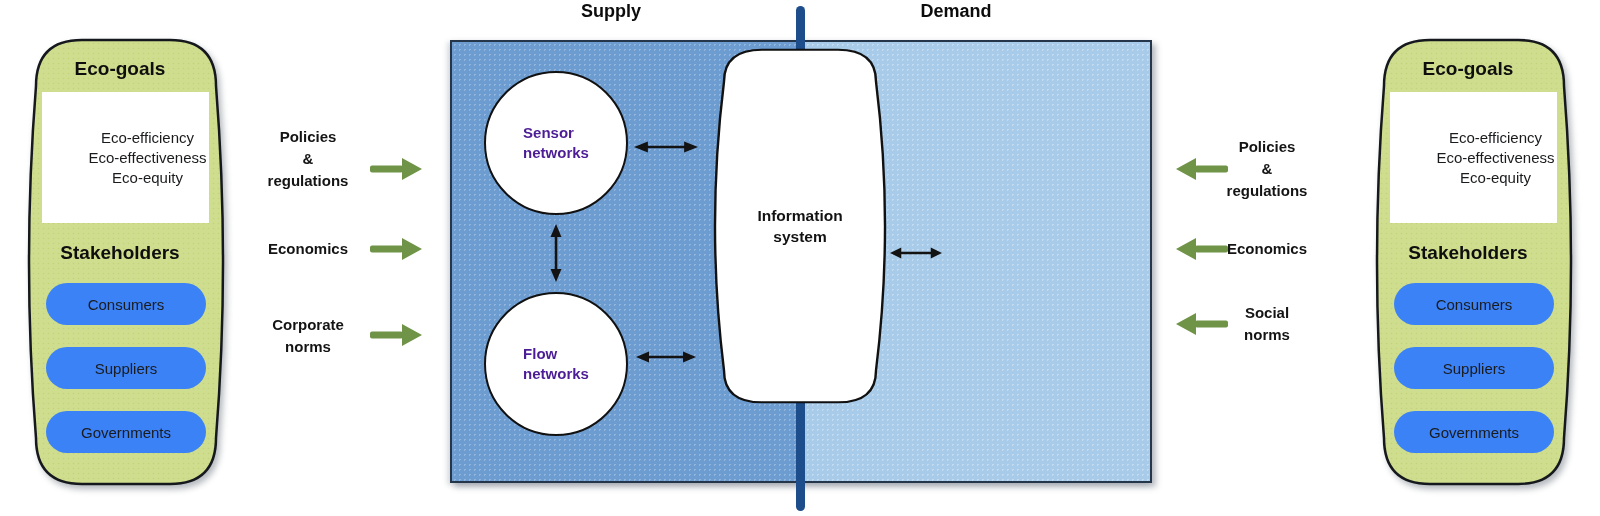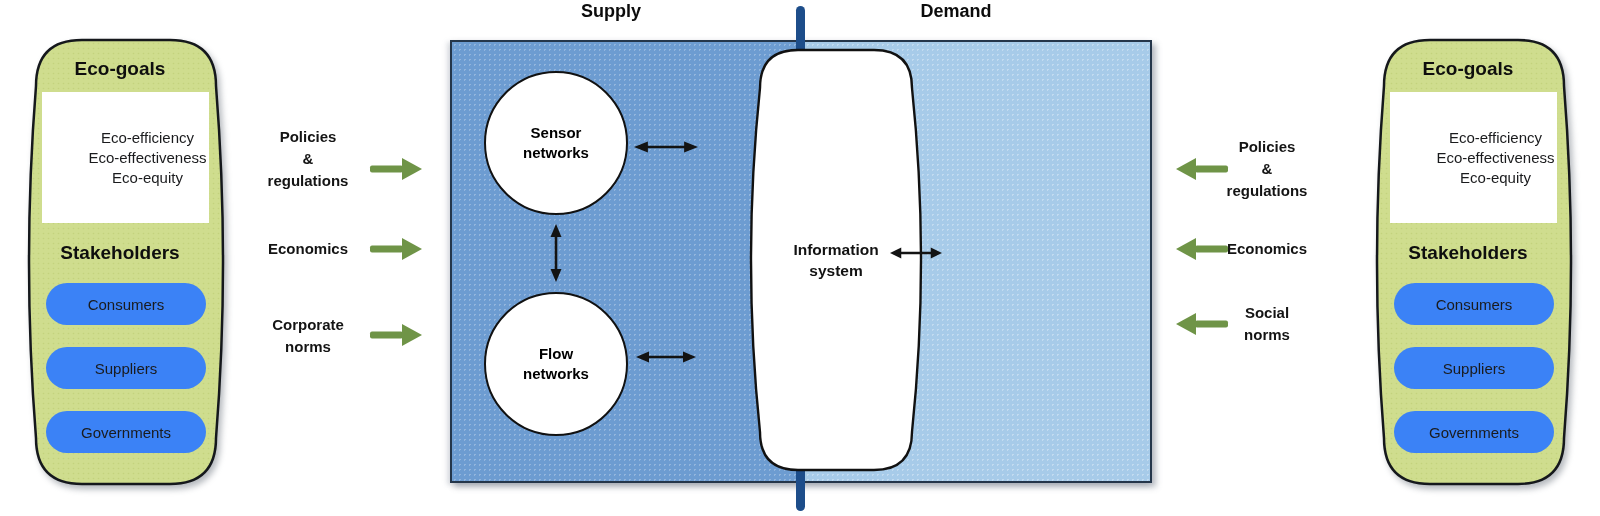--- a/index.html
+++ b/index.html
@@ -48,26 +48,26 @@
                background-size:5px 5px;}
   .demand-half{flex:1;background-color:var(--demand-fill,#a7cbe9);
                background-image:radial-gradient(rgba(255,255,255,0.3) 1px,rgba(0,0,0,0) 1px);
                background-size:5px 5px;}
   .divider{position:absolute;left:796px;top:6px;width:9px;height:505px;
            background:var(--divider,#1d4d8a);border-radius:4.5px;z-index:3;}
 
   
   .node-circle{position:absolute;width:144px;height:144px;border-radius:50%;background:#fff;
                border:2px solid #111;box-sizing:border-box;display:flex;align-items:center;
-               justify-content:center;text-align:center;font-size:15px;font-weight:bold;
-               line-height:20px;z-index:4;color:#000000;}
+               justify-content:center;font-size:15px;font-weight:bold;
+               line-height:20px;z-index:4;color:#4c1d95;}
   .sensor-circle{left:484px;top:71px;}
   .flow-circle{left:484px;top:292px;}
   .sensitized-circle{left:963px;top:179px;}
-  .info-node{position:absolute;left:746px;top:48px;width:180px;height:424px;z-index:4;}
+  .info-node{position:absolute;left:710px;top:48px;width:180px;height:356px;z-index:4;}
   .info-node svg{position:absolute;inset:0;width:100%;height:100%;}
   .info-path{fill:#fff;stroke:#111;stroke-width:2.4;}
   .info-label{position:absolute;inset:0;display:flex;align-items:center;justify-content:center;
               text-align:center;font-size:15.5px;font-weight:bold;line-height:21px;color:#121212;}
 
   
   .barrow{position:absolute;z-index:5;}
   .ab1{left:634px;top:139px;width:64px;height:16px;}
   .ab2{left:636px;top:349px;width:60px;height:16px;}
   .ab3{left:890px;top:245px;width:52px;height:16px;}

